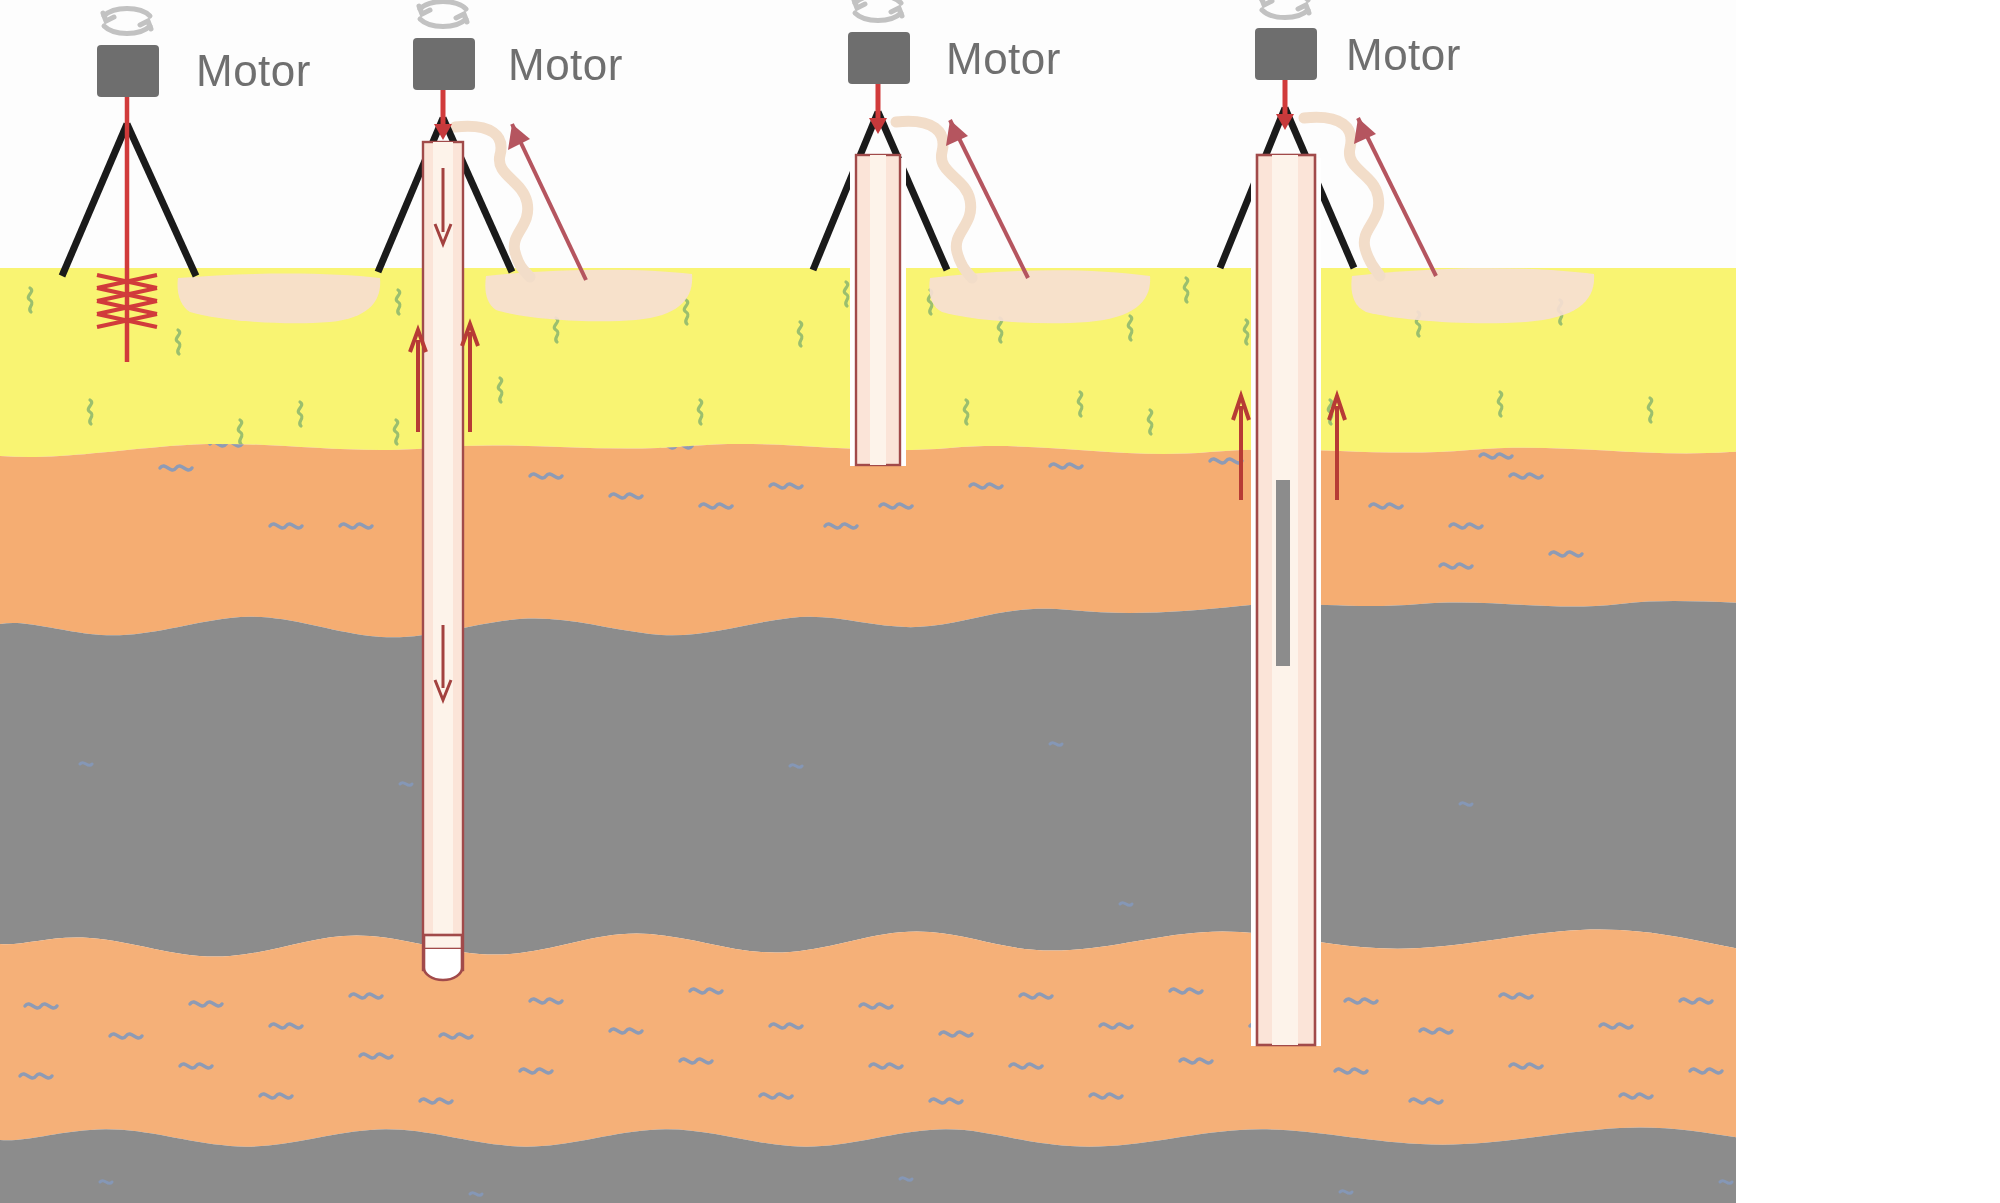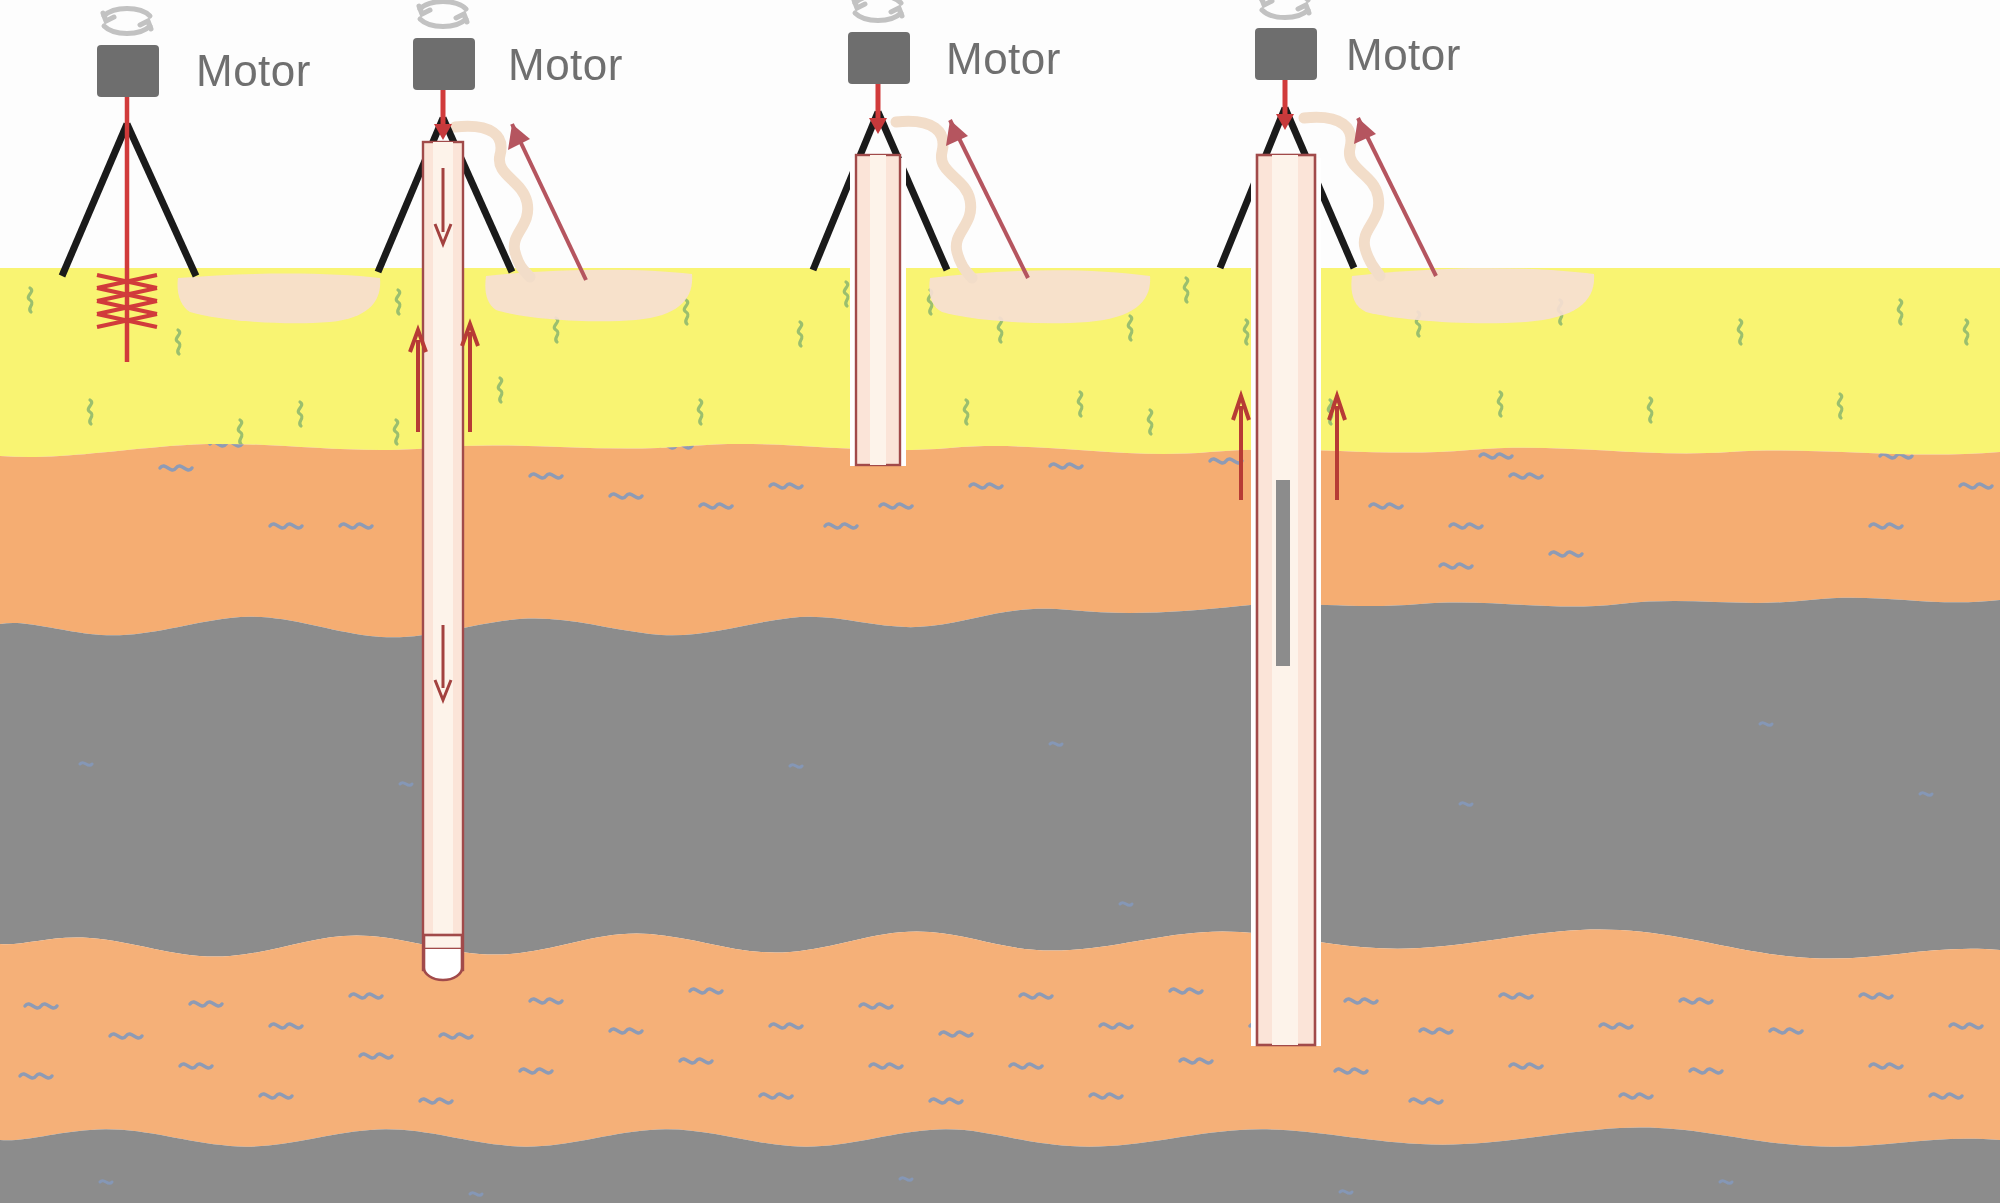--- a/index.html
+++ b/index.html
@@ -1,17 +1,17 @@
 <!DOCTYPE html>
 <html><head>
 <meta charset="utf-8">
 <style>
   html,body{margin:0;padding:0;background:#ffffff;}
   body{font-family:"Liberation Sans",sans-serif;}
-  #stage{position:relative;width:2000px;height:1203px;overflow:hidden;background:#fdfdfd;}
+  #stage{position:relative;width:1736px;height:1203px;overflow:hidden;background:#fdfdfd;}
   #stage svg{position:absolute;left:0;top:0;}
   .motor-label{
     position:absolute;color:#6f6f6f;font-size:44px;
     font-family:"Liberation Sans",sans-serif;white-space:nowrap;
     letter-spacing:0.5px;
   }
 </style>
 </head>
 <body>
 

